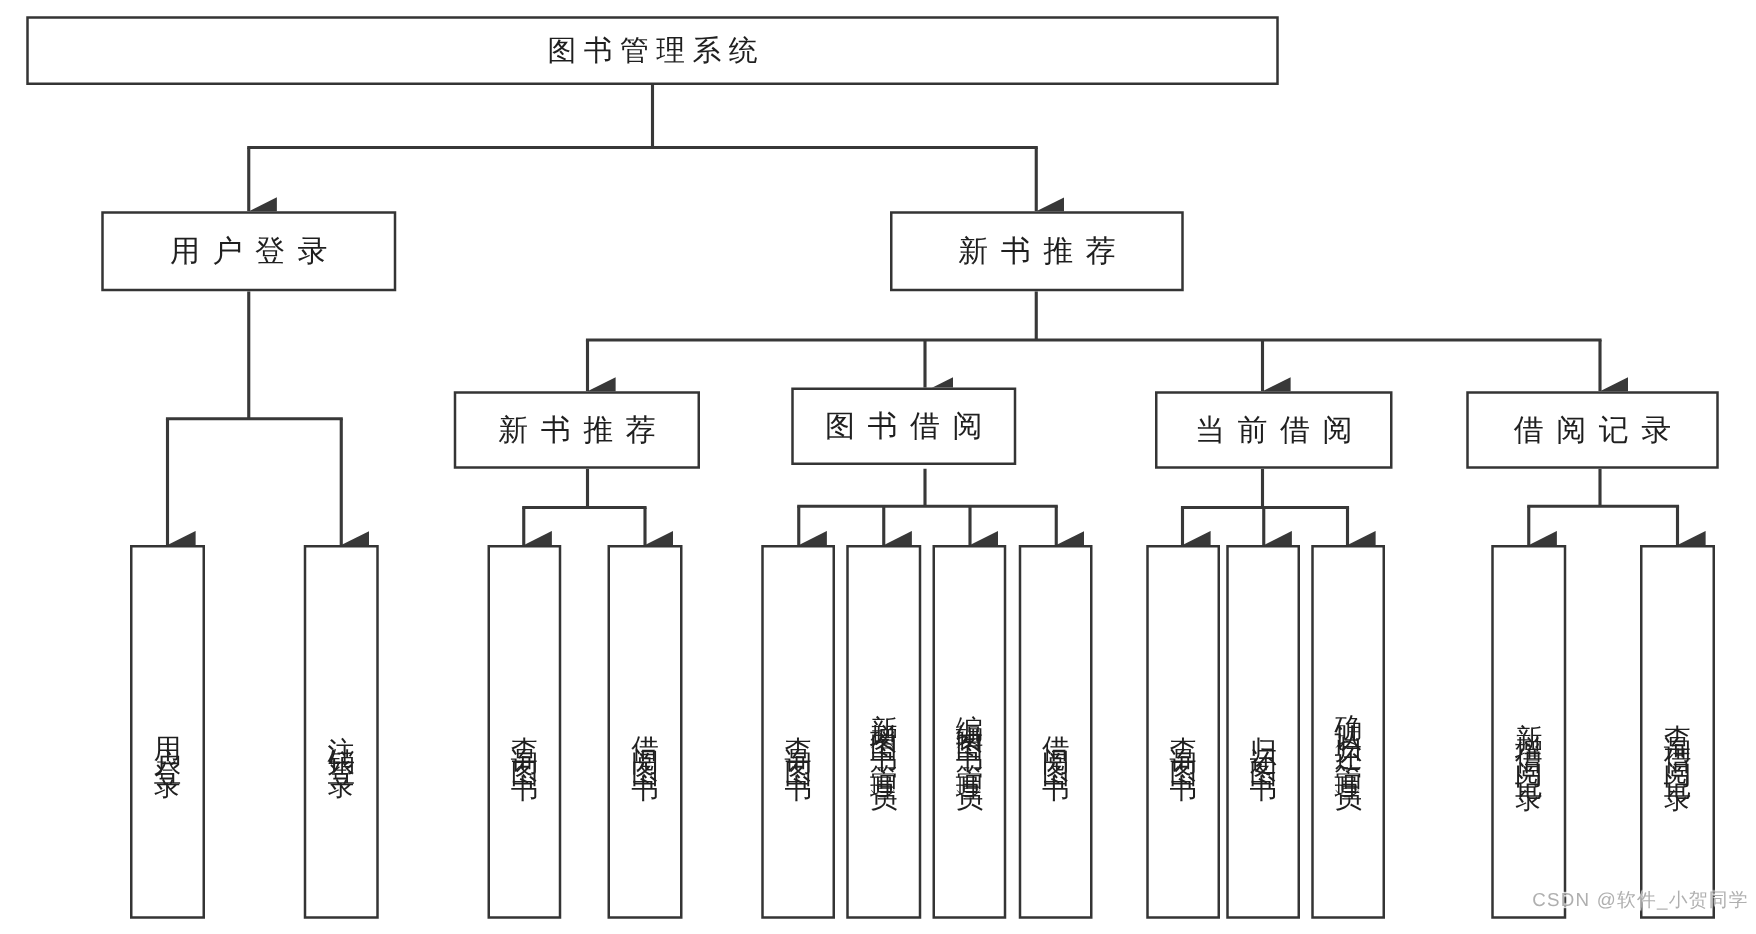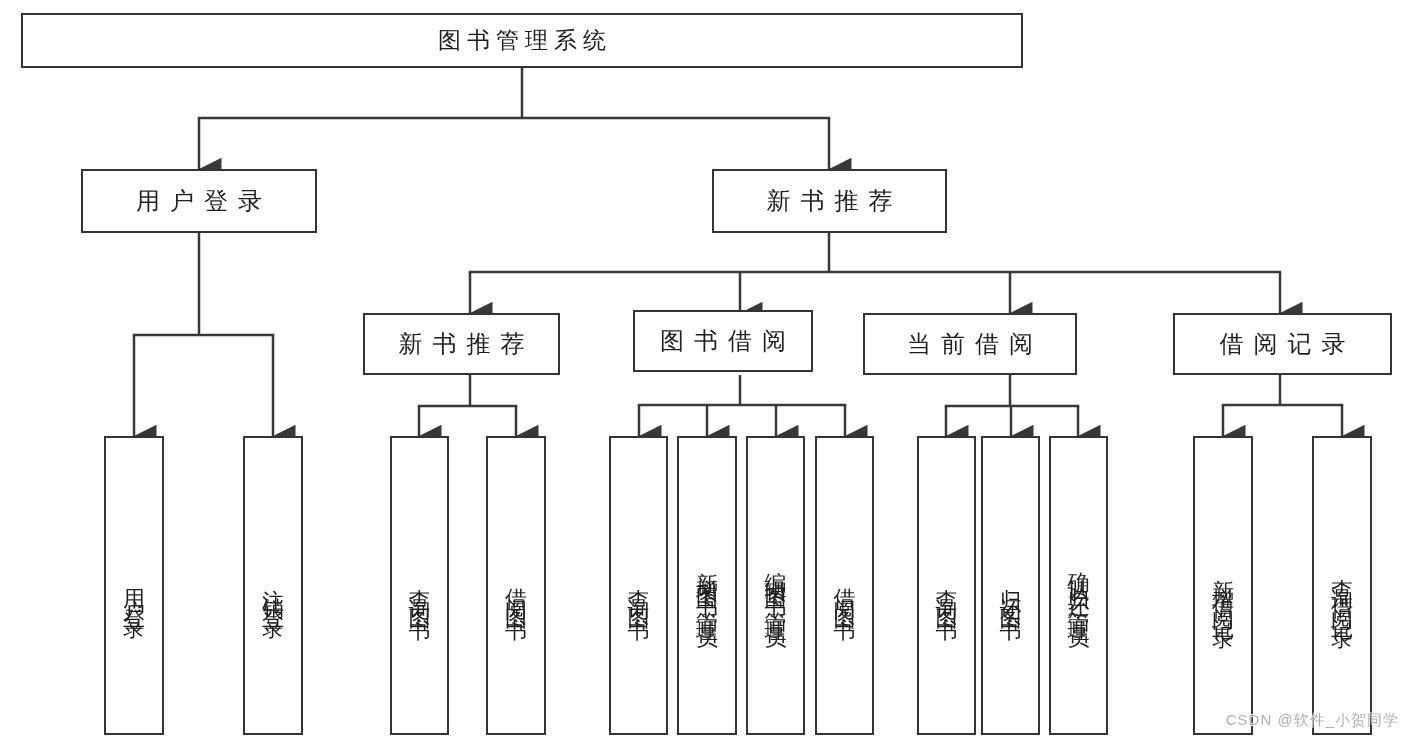--- a/index.html
+++ b/index.html
@@ -97,24 +97,24 @@
   <div class="box" style="left:712px;top:169px;width:235px;height:64px;">
     <span class="h-label">新书推荐</span>
   </div>
 
   <div class="box" style="left:363px;top:313px;width:197px;height:62px;">
     <span class="h-label">新书推荐</span>
   </div>
   <div class="box" style="left:633px;top:310px;width:180px;height:62px;">
     <span class="h-label">图书借阅</span>
   </div>
-  <div class="box" style="left:863px;top:313px;width:214px;height:62px;">
+  <div class="box" style="left:924px;top:313px;width:190px;height:62px;">
     <span class="h-label">当前借阅</span>
   </div>
-  <div class="box" style="left:1173px;top:313px;width:219px;height:62px;">
+  <div class="box" style="left:1173px;top:313px;width:202px;height:62px;">
     <span class="h-label">借阅记录</span>
   </div>
 
   <div class="box" style="left:104px;top:436px;width:60px;height:299px;">
     <span class="v-label">用户登录</span>
   </div>
   <div class="box" style="left:243px;top:436px;width:60px;height:299px;">
     <span class="v-label">注销登录</span>
   </div>
 

